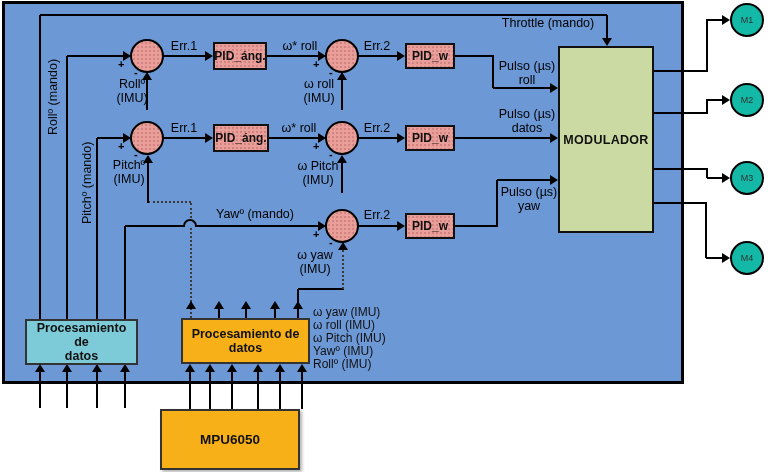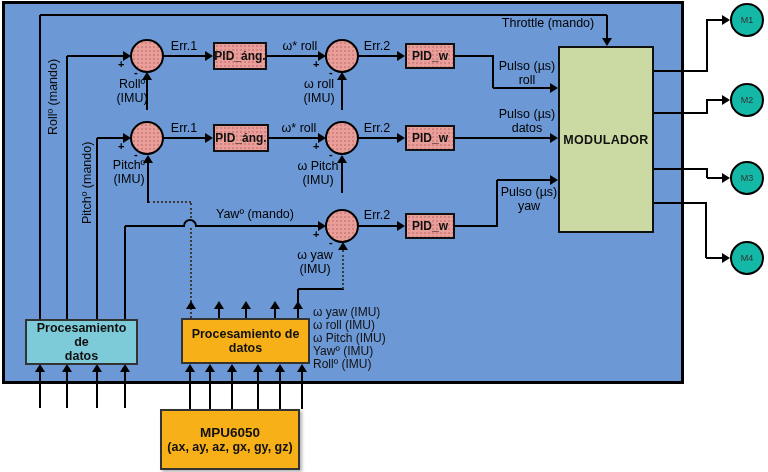--- a/index.html
+++ b/index.html
@@ -183,21 +183,20 @@
     <span>de</span>
     <span>datos</span>
   </div>
   <div class="procbox" style="left:181px;top:318px;width:129px;height:46px;background:var(--c-orange)">
     <span>Procesamiento de</span>
     <span>datos</span>
   </div>
 
   <div class="extbox" style="left:160px;top:409px;width:140px;height:61px;background:var(--c-orange)">
     <span style="font-size:13.5px">MPU6050</span>
-    <span style="font-size:12.5px">(ax, ay, az, gx, gy, gz)</span>
   </div>
 
   <div class="motor" style="top:3px">M1</div>
   <div class="motor" style="top:83px">M2</div>
   <div class="motor" style="top:161px">M3</div>
   <div class="motor" style="top:241px">M4</div>
 
   <div class="lbl" style="left:493px;top:16px;width:110px">Throttle (mando)</div>
   <div class="vlbl" style="left:45px;top:42px;height:110px">Rollº (mando)</div>
   <div class="vlbl" style="left:79px;top:134px;height:98px">Pitchº (mando)</div>

